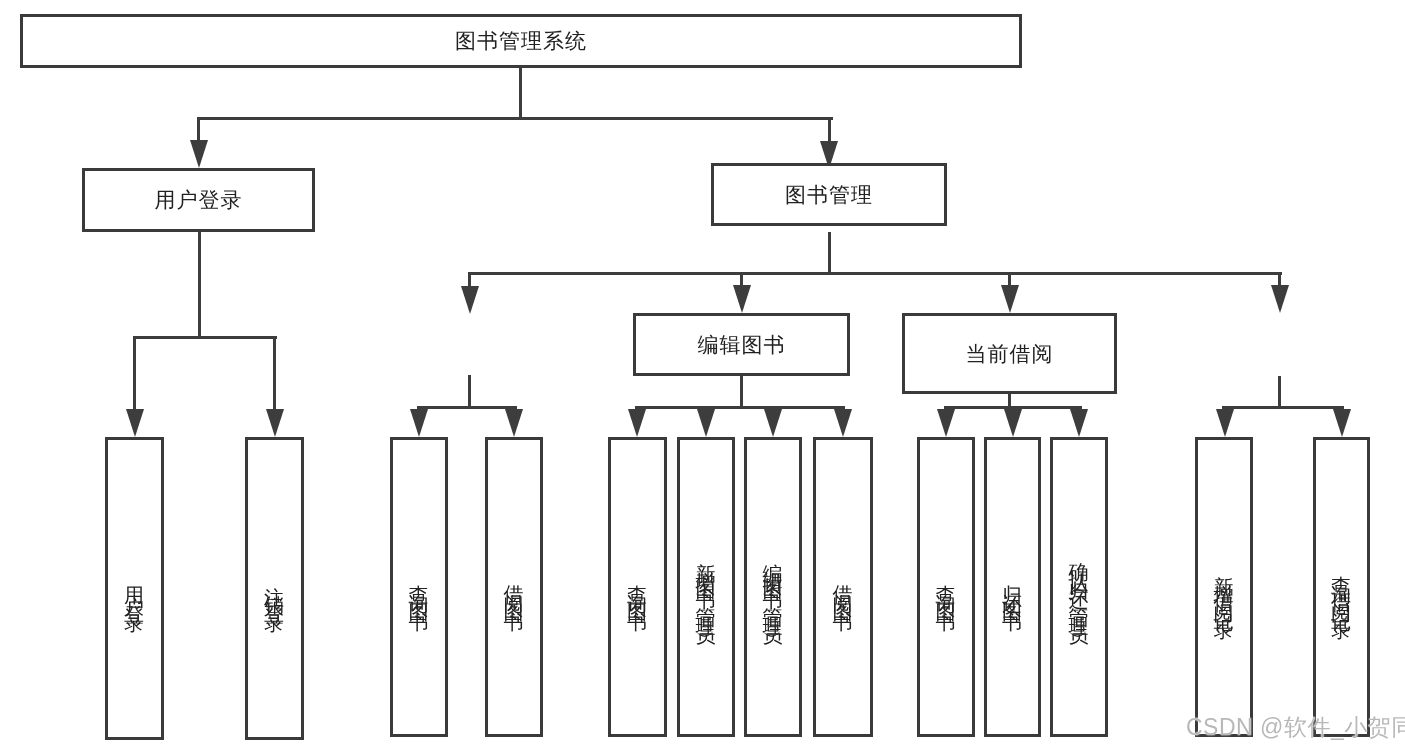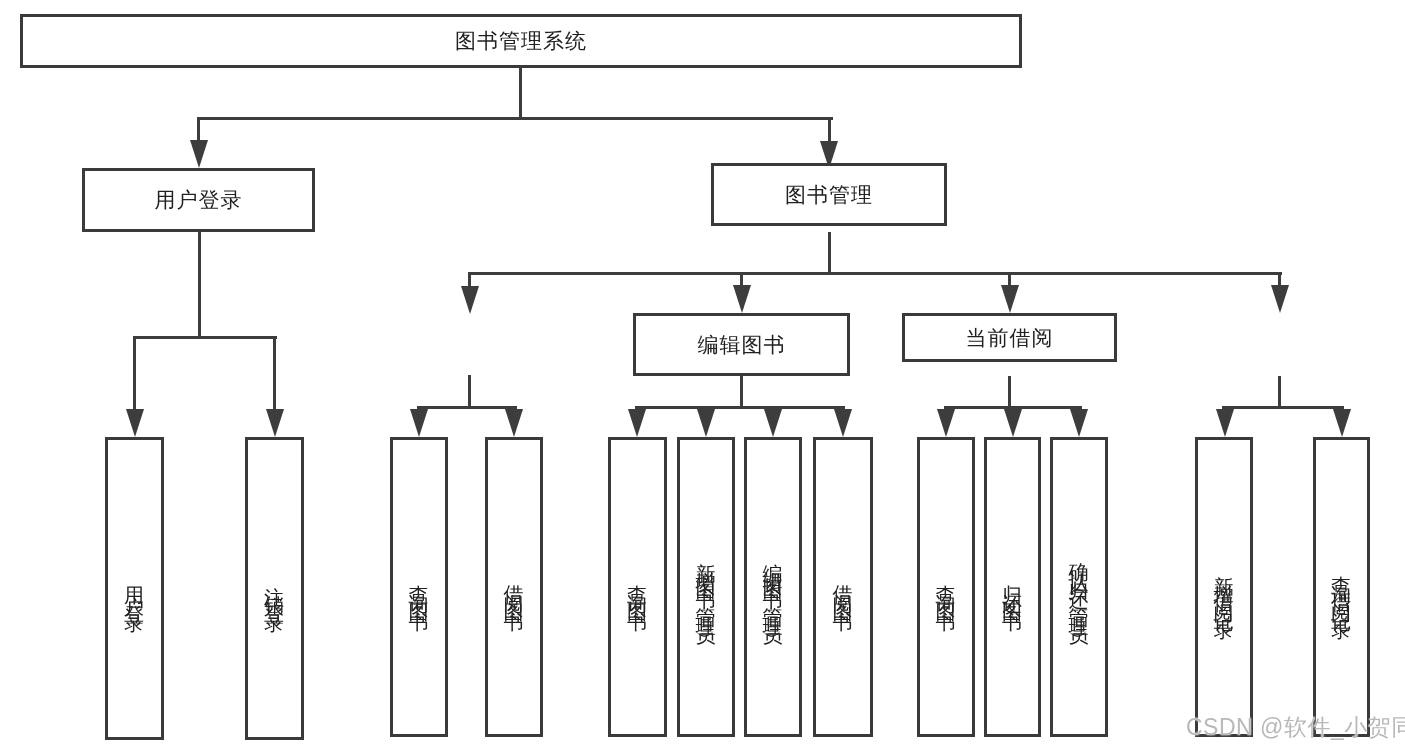--- a/index.html
+++ b/index.html
@@ -96,21 +96,21 @@
   <div class="ln" style="left:1008px;top:272px;width:3px;height:16px"></div>
   <div class="ln" style="left:1278px;top:272px;width:3px;height:16px"></div>
   <div class="ar" style="left:461px;top:286px"></div>
   <div class="ar" style="left:733px;top:285px"></div>
   <div class="ar" style="left:1001px;top:285px"></div>
   <div class="ar" style="left:1271px;top:285px"></div>
 
   <div class="box hbox" style="left:633px;top:313px;width:217px;height:63px">
     <span>编辑图书</span>
   </div>
-  <div class="box hbox" style="left:902px;top:313px;width:215px;height:49px">
+  <div class="box hbox" style="left:902px;top:313px;width:215px;height:81px">
     <span>当前借阅</span>
   </div>
 
   <div class="ln" style="left:468px;top:375px;width:3px;height:34px"></div>
   <div class="ln" style="left:417px;top:406px;width:100px;height:3px"></div>
   <div class="ar" style="left:410px;top:409px"></div>
   <div class="ar" style="left:505px;top:409px"></div>
 
   <div class="ln" style="left:740px;top:375px;width:3px;height:34px"></div>
   <div class="ln" style="left:635px;top:406px;width:210px;height:3px"></div>

